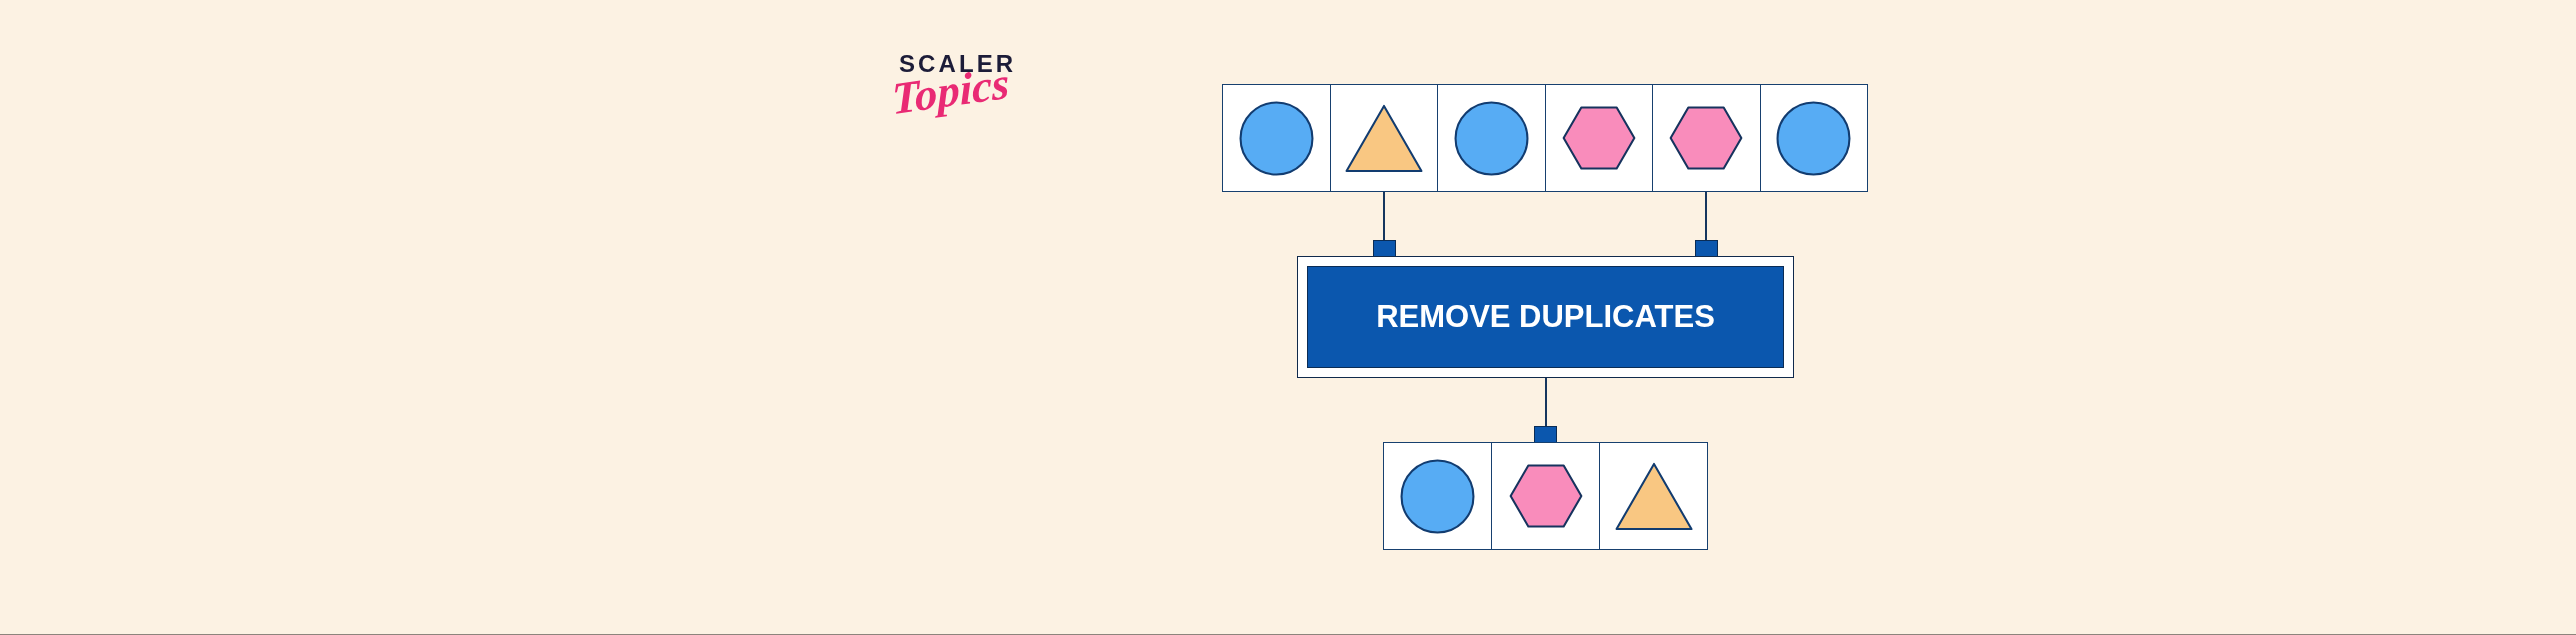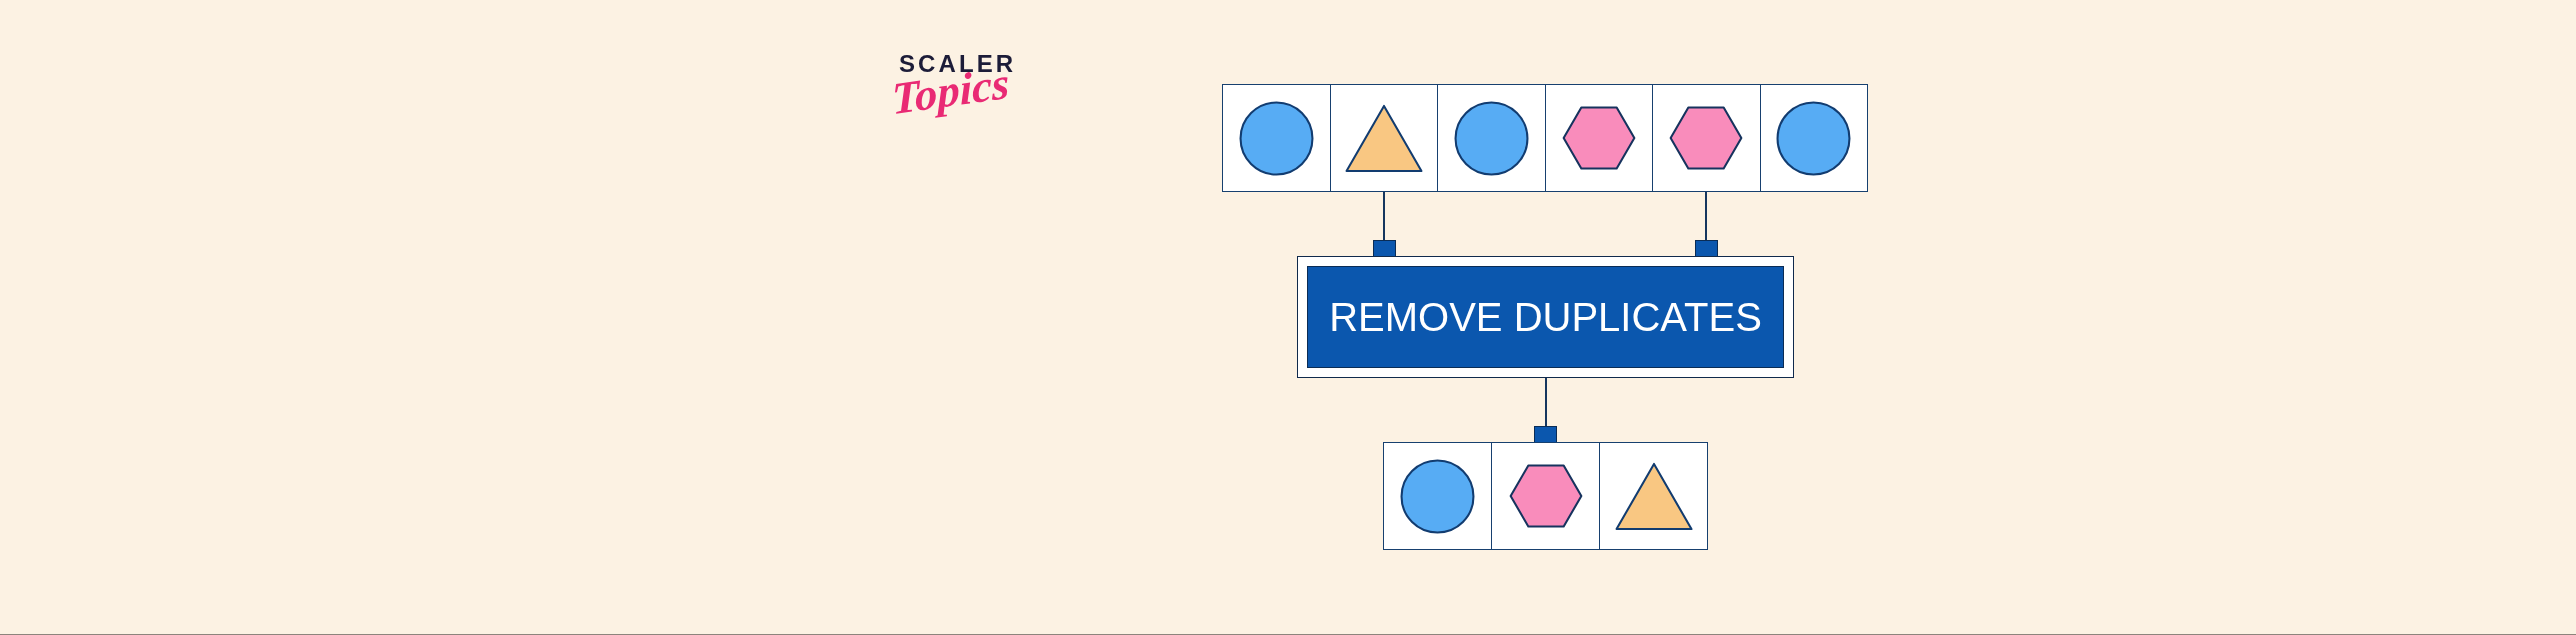--- a/index.html
+++ b/index.html
@@ -41,21 +41,21 @@
   .nub-a{left:1373px;top:240px;}
   .nub-b{left:1695px;top:240px;}
   .nub-c{left:1534px;top:426px;}
 
   
   .action-frame{position:absolute;left:1297px;top:256px;width:497px;height:122px;
     background:var(--frameFill);border:1.5px solid var(--frameBorder);}
   .action-box{position:absolute;left:9.3px;top:9.3px;right:9.3px;bottom:9.3px;
     background:var(--boxFill);border:1.5px solid var(--boxBorder);
     display:flex;align-items:center;justify-content:center;}
-  .action-label{color:var(--boxText);font-size:40px;font-weight:400;letter-spacing:0px;white-space:nowrap;}
+  .action-label{color:var(--boxText);font-size:31px;font-weight:700;letter-spacing:0px;white-space:nowrap;}
 
   .footer-strip{position:absolute;left:0;bottom:0;width:100%;height:2.1px;background:var(--strip);}
 </style>
 </head>
 <body>
 
 <div class="canvas">
 
   <div class="logo">
     <span class="logo-brand">SCALER</span>

